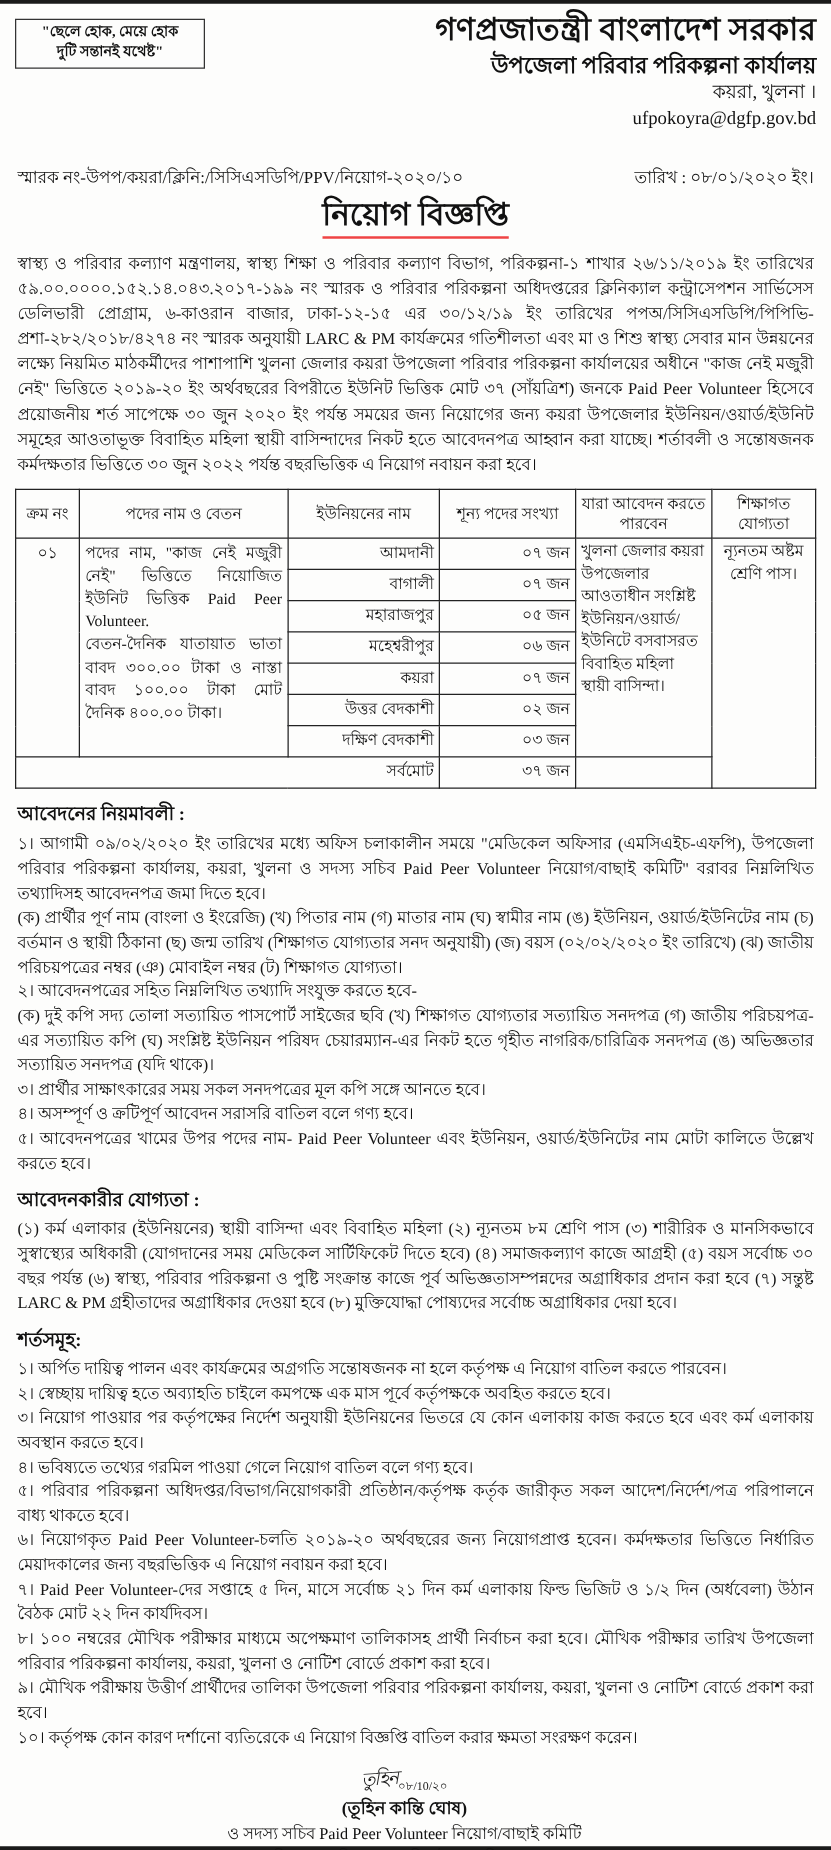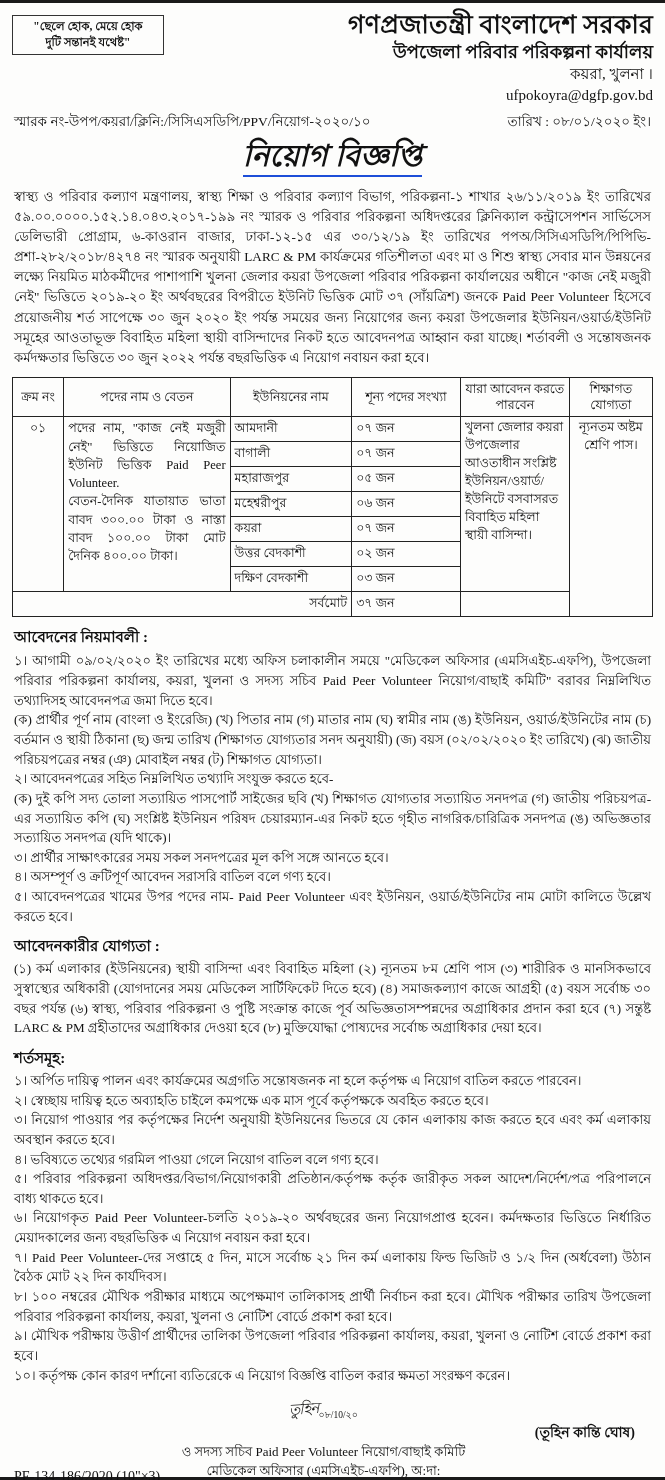--- a/index.html
+++ b/index.html
@@ -70,34 +70,33 @@
     line-height: 1.3;
     margin-top: 1px;
   }
 
   
   .memo-row {
     display: flex;
     justify-content: space-between;
     align-items: flex-start;
     font-size: 13.5px;
-    margin-top: 6px;
+    margin-top: 26px;
     padding: 0 2px;
   }
   .memo-date { white-space: nowrap; }
 
   .notice-title-wrap { text-align: center; margin-top: 4px; }
   .notice-title {
     display: inline-block;
-    font-size: 30px;
-    font-weight: bold;
-    border-bottom: 2px solid #1d4ed8;
+    font-size: 25px;
+    font-weight: bold;
+    border-bottom: 2px solid #ef4444;
     padding-bottom: 1px;
     line-height: 1.2;
-    font-style: italic;
   }
 
   
   .intro {
     margin-top: 10px;
     font-size: 13.2px;
     line-height: 1.52;
     text-align: justify;
     padding: 0 2px;
   }
@@ -116,21 +115,21 @@
   }
   table.vac thead th {
     text-align: center;
     font-weight: normal;
     vertical-align: middle;
     line-height: 1.3;
     padding: 3px 3px;
   }
   td.c { text-align: center; }
   .post-cell { text-align: justify; line-height: 1.45; font-size: 12.6px; }
-  .union-cell, .count-cell { text-align: left; vertical-align: middle; padding: 4px 2px; }
+  .union-cell, .count-cell { text-align: right; vertical-align: middle; padding: 4px 2px; }
   .who-cell { text-align: left; line-height: 1.42; vertical-align: top; padding-top: 5px; }
   .edu-cell { text-align: center; line-height: 1.42; vertical-align: top; padding-top: 5px; }
   .total-label { text-align: right; padding-right: 14px; vertical-align: middle; }
 
   
   .col-sl   { width: 8%; }
   .col-post { width: 26%; }
   .col-union{ width: 19%; }
   .col-num  { width: 17%; }
   .col-who  { width: 17%; }
@@ -171,21 +170,21 @@
     margin-bottom: -2px;
     color: #1b1b1b;
   }
   .sig-date {
     font-size: 9.5px;
     vertical-align: sub;
     letter-spacing: 0;
     transform: none;
     display: inline-block;
   }
-  .sig-name { font-weight: bold; font-size: 14px; text-align: right; }
+  .sig-name { font-weight: bold; font-size: 14px; }
 
   
   .footer-row {
     display: flex;
     justify-content: flex-start;
     align-items: flex-start;
     margin-top: -30px;
     padding: 0 2px;
   }
   .pf-code {

